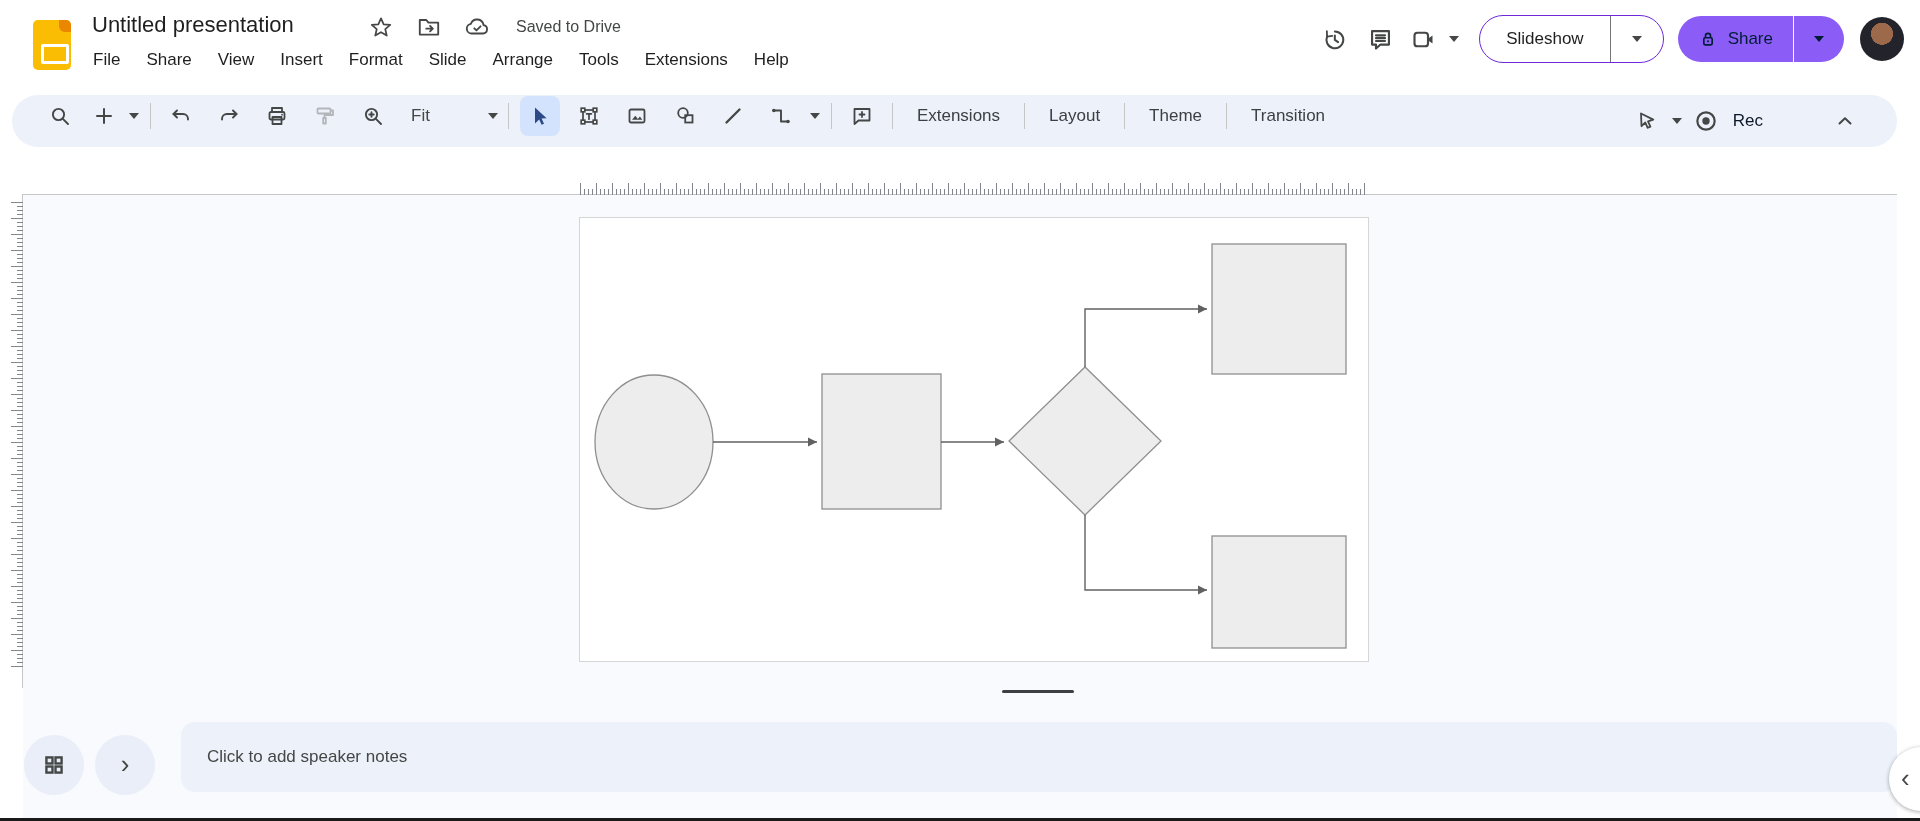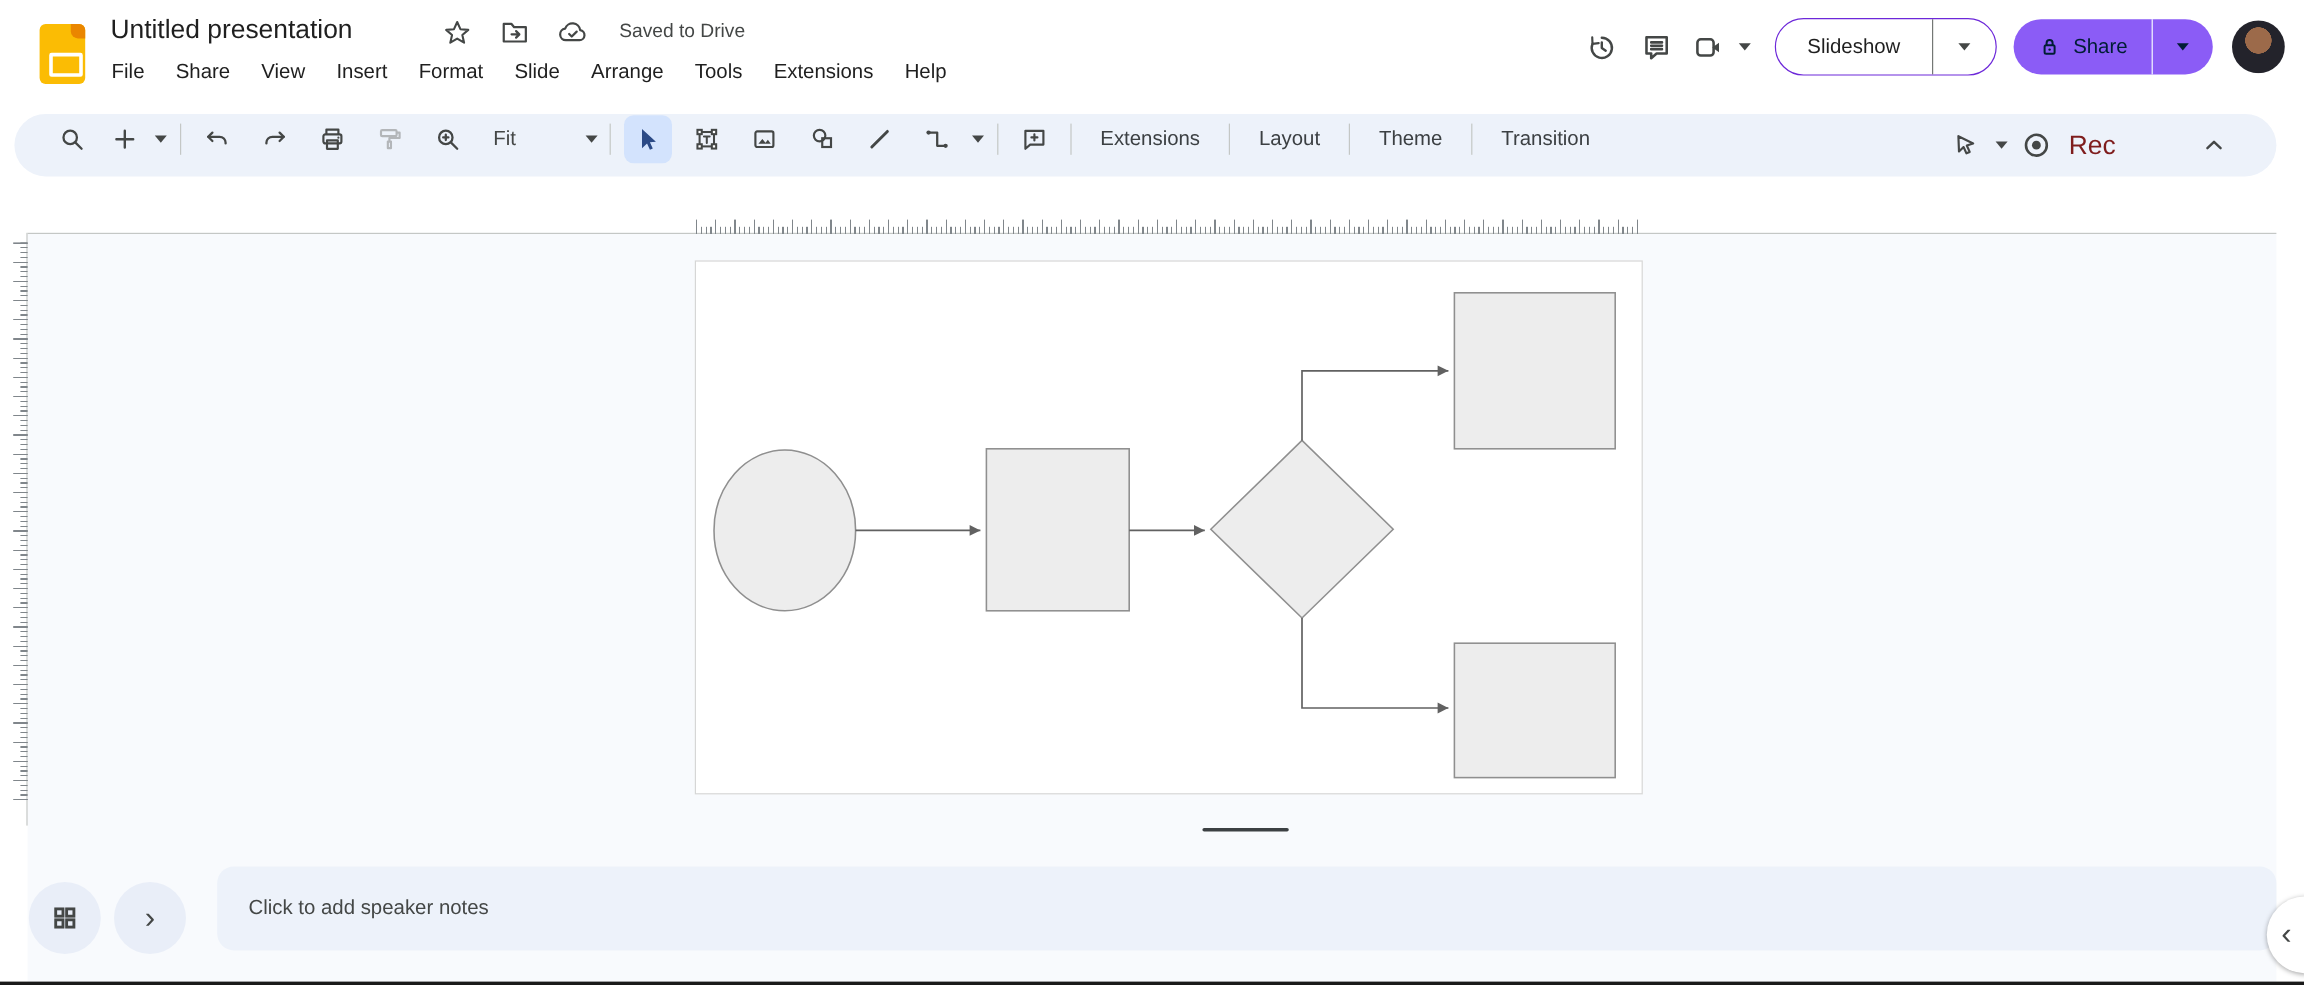--- a/index.html
+++ b/index.html
@@ -39,21 +39,21 @@
   .tb-btn{width:48px;height:52px;display:flex;align-items:center;justify-content:center;cursor:pointer;}
   .tb-btn.narrow{width:20px;}
   .sep{width:1px;height:26px;background:#c4c7c5;margin:0 6px;}
   .fit-control{display:flex;align-items:center;height:36px;cursor:pointer;margin:0 4px;}
   .fit-label{font-size:17px;color:#444746;padding:0 6px 0 10px;}
   .fit-spacer{width:52px;}
   .tool-chip{width:40px;height:40px;margin:0 5px;border-radius:8px;display:flex;align-items:center;justify-content:center;cursor:pointer;}
   .tool-chip.active{background:#d3e3fd;}
   .txt-btn{font-size:17px;color:#3c4043;padding:0 18px;height:52px;display:flex;align-items:center;border-radius:26px;cursor:pointer;}
   .tb-right{position:absolute;right:28px;top:0;height:52px;display:flex;align-items:center;}
-  .rec-label{font-size:22px;color:#7f1d1d;margin-left:8px;}
+  .rec-label{font-size:17px;color:#0f172a;margin-left:8px;}
   .tb-gap{width:58px;}
 
   
   .canvas-area{position:absolute;left:23px;top:195px;width:1874px;height:626px;background:#f8fafd;}
   .baseline-h{position:absolute;left:23px;top:194px;width:1874px;height:1px;background:#c4c7c5;}
   .baseline-v{position:absolute;left:22px;top:194px;width:1px;height:494px;background:#c4c7c5;}
   .ruler-h{position:absolute;left:580px;top:182px;width:787px;height:13px;
     background-image:repeating-linear-gradient(90deg,#80868b 0 1px,transparent 1px 4px),
                      repeating-linear-gradient(90deg,#80868b 0 1px,transparent 1px 16px);
     background-size:100% 6px,100% 12px;background-position:left bottom,left bottom;background-repeat:no-repeat;}

